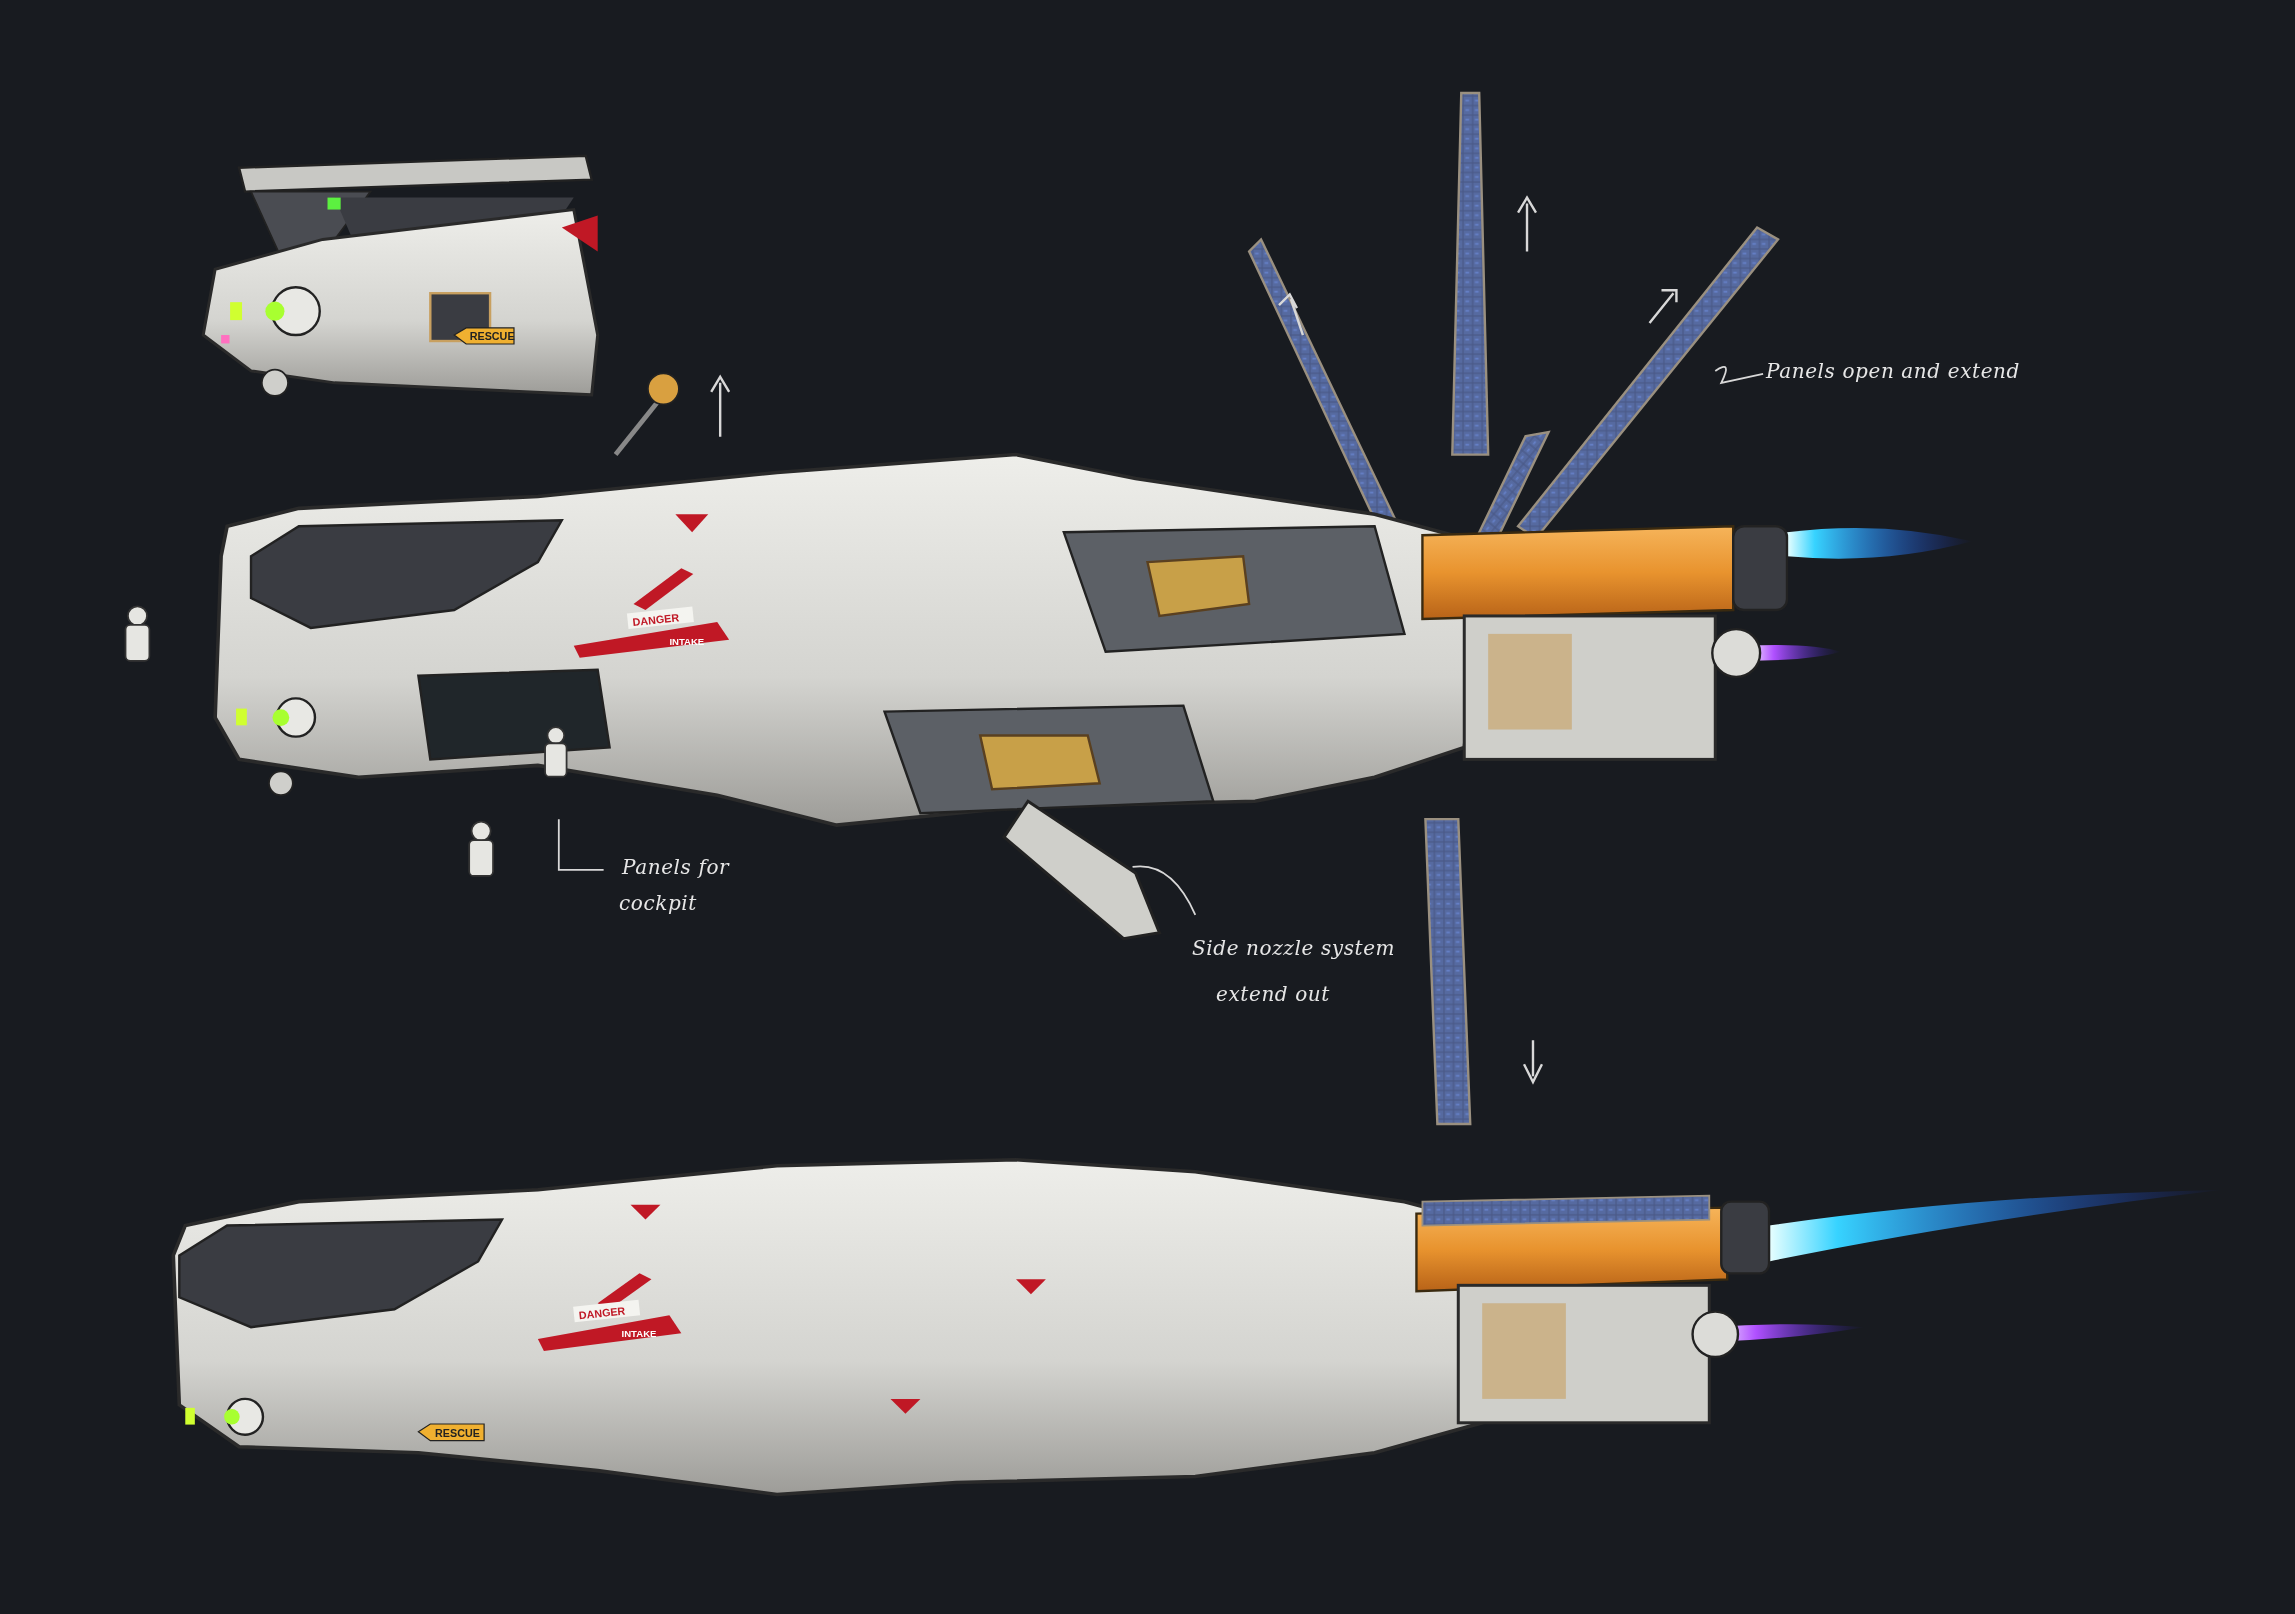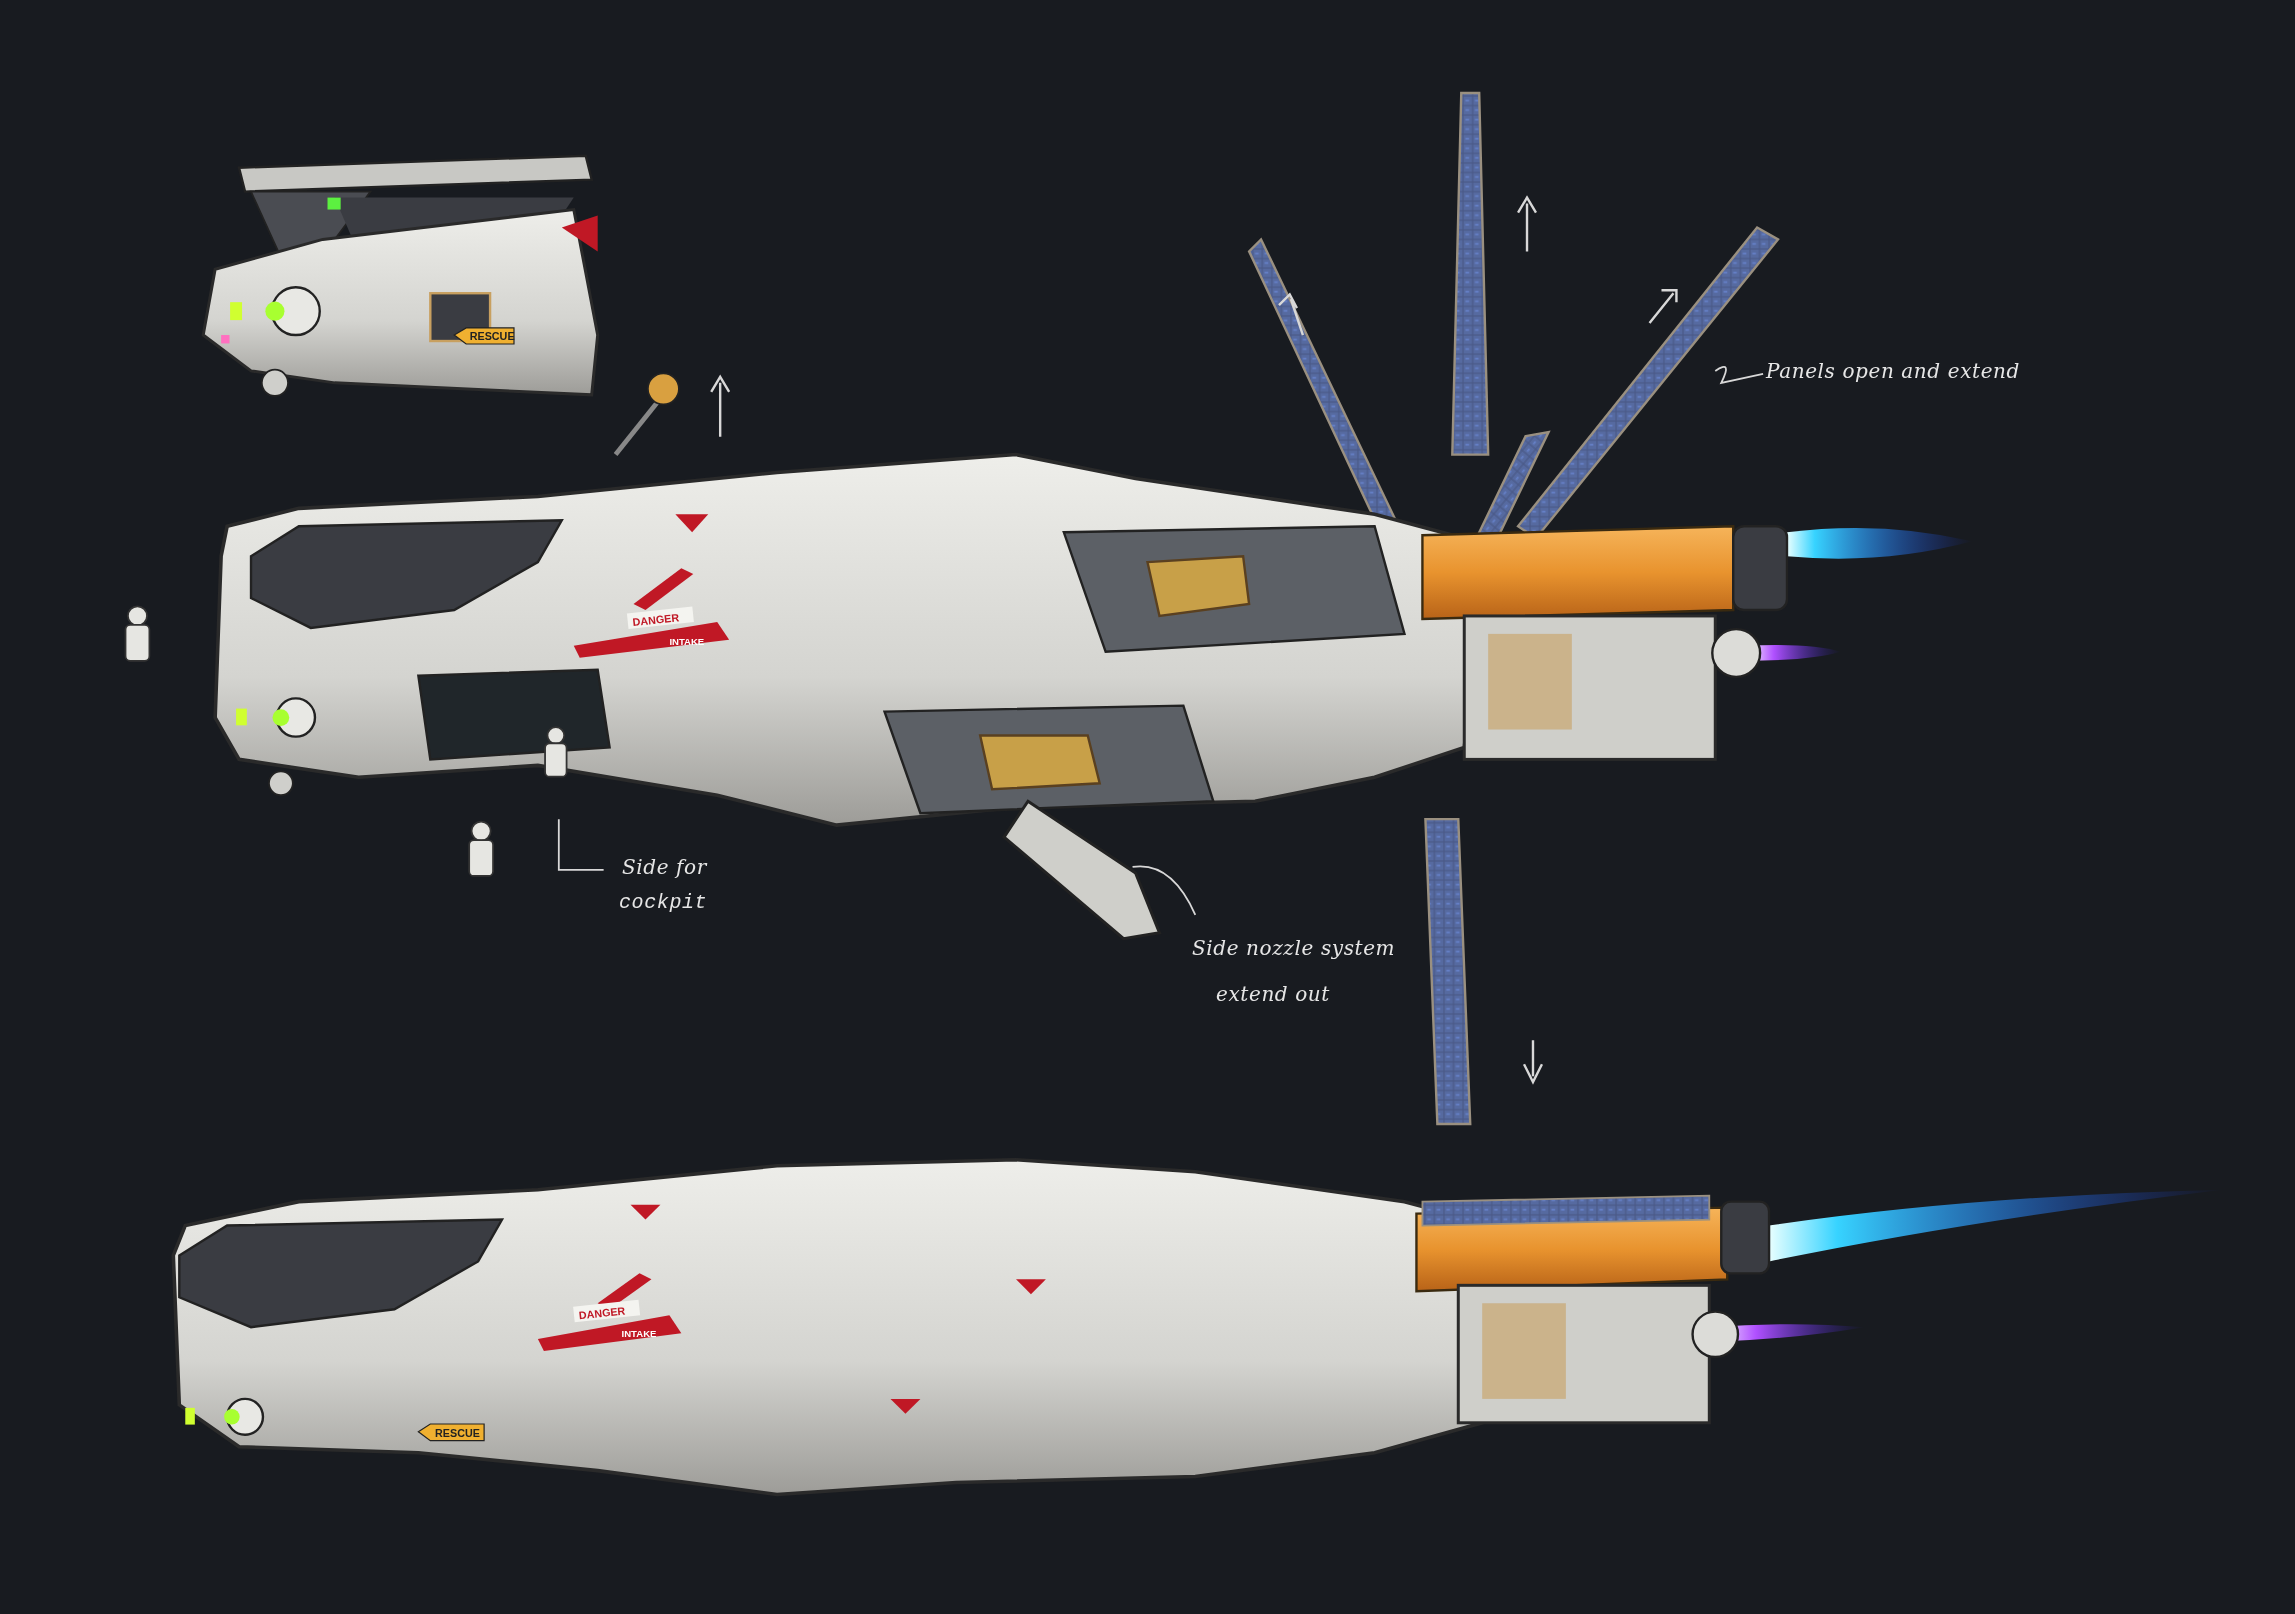--- a/index.html
+++ b/index.html
@@ -163,17 +163,17 @@
     <path d="M1055 2015 L1105 2015 L1080 2040 Z" fill="#c01825"></path>
     <path d="M1700 2140 L1750 2140 L1725 2165 Z" fill="#c01825"></path>
     <path d="M1490 2340 L1540 2340 L1515 2365 Z" fill="#c01825"></path>
     <circle cx="410" cy="2370" r="30" fill="#e8e8e4" stroke="#222" stroke-width="4"></circle>
     <circle cx="388" cy="2370" r="13" fill="#a8ff30"></circle>
     <rect x="310" y="2355" width="16" height="28" fill="#d0ff30"></rect>
   </g>
 </svg>
 
 <div class="note" style="left:1766px; top:359px;">Panels open and extend</div>
-<div class="note" style="left:622px; top:855px;">Side for</div>
-<div class="note" style="left:619px; top:891px;font-family:Liberation Mono, monospace;">cockpit</div>
+<div class="note" style="left:622px; top:855px;">Panels for</div>
+<div class="note" style="left:619px; top:891px;">cockpit</div>
 <div class="note" style="left:1192px; top:936px;">Side nozzle system</div>
 <div class="note" style="left:1216px; top:938px;margin-top:44px;">extend out</div>
 
 
 </body></html>

